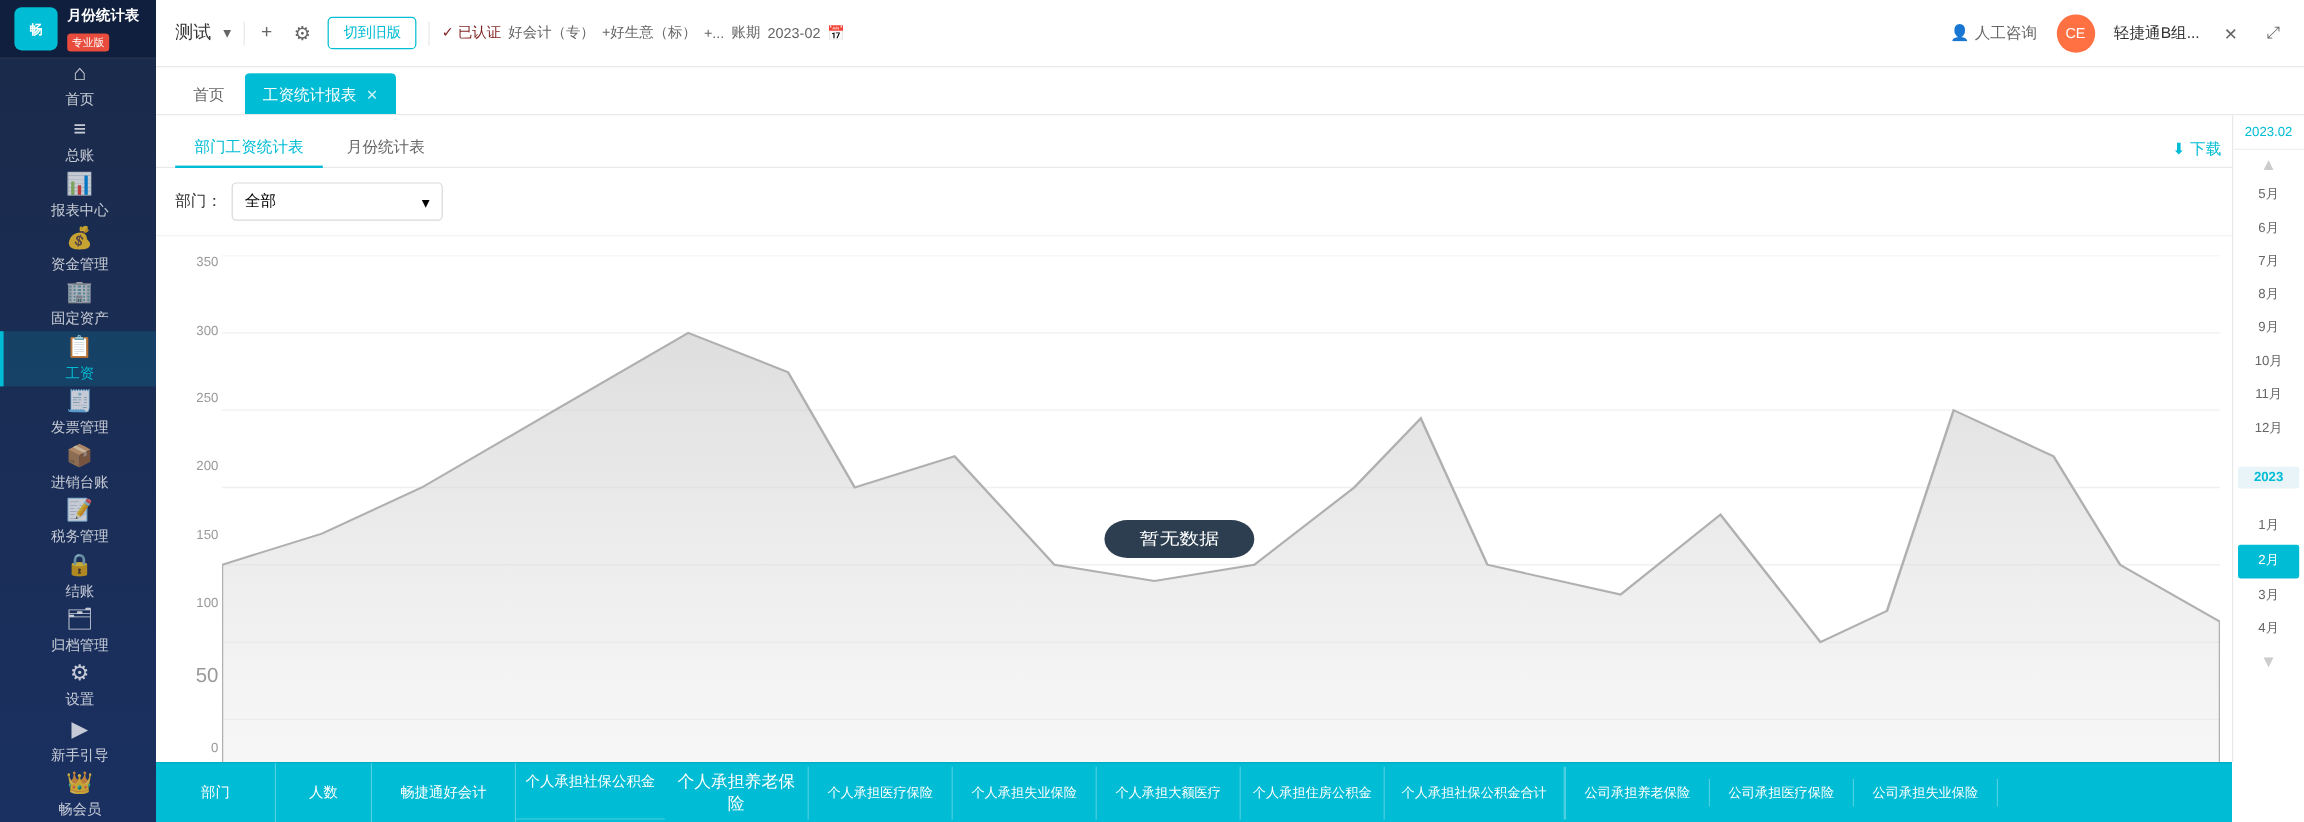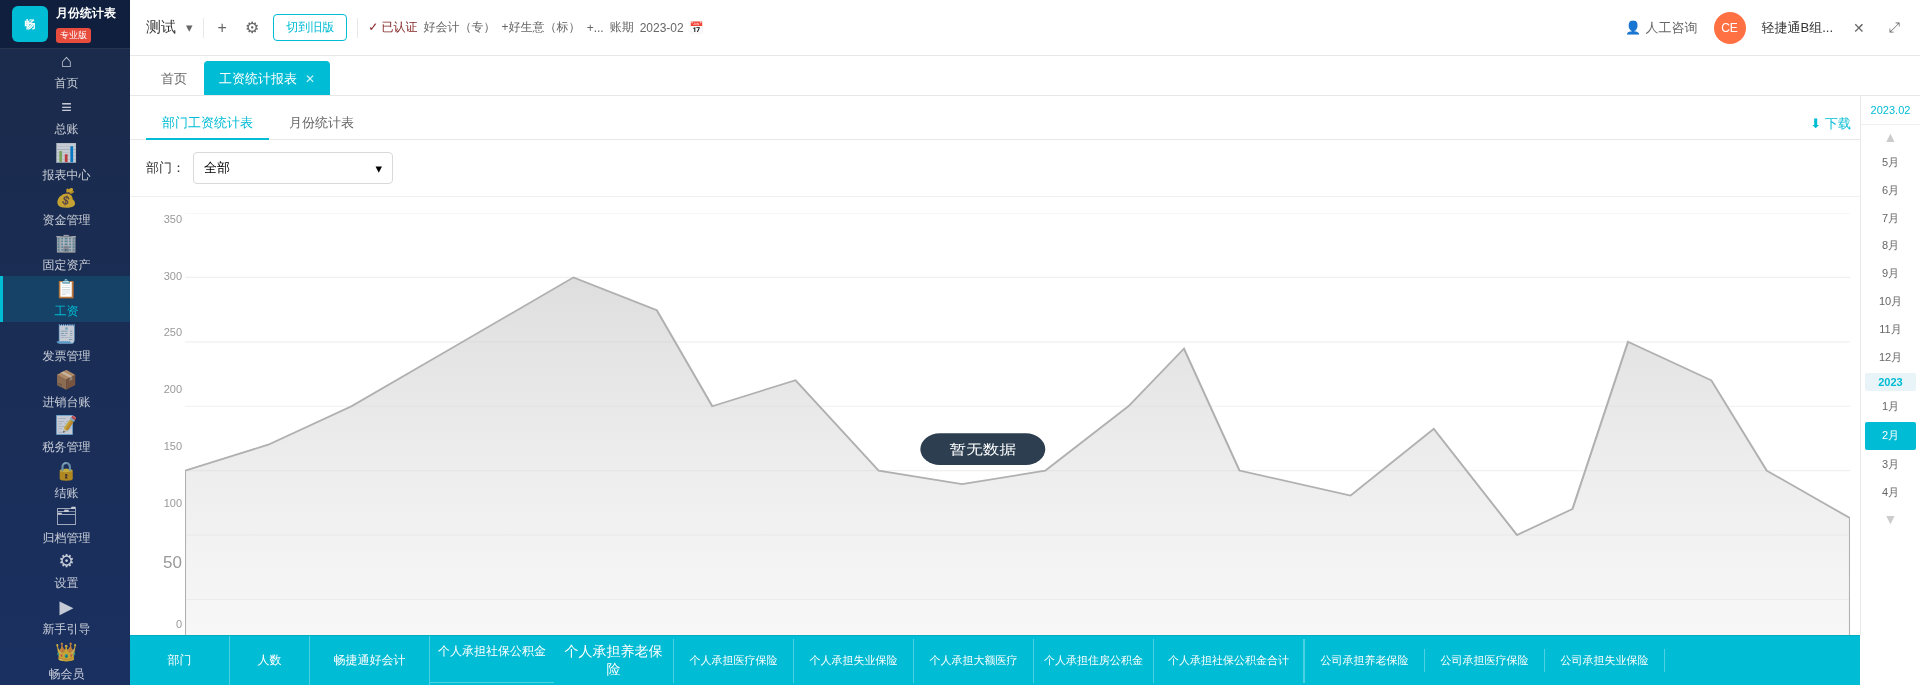--- a/index.html
+++ b/index.html
@@ -105,21 +105,21 @@
     .subtab-right { display: flex; align-items: center; gap: 12px; font-size: 13px; color: #00bcd4; }
     .subtab-action { display: flex; align-items: center; gap: 4px; cursor: pointer; }
 
     
     .filter-bar {
       display: flex; align-items: center; padding: 12px 16px;
       background: white; border-bottom: 1px solid #f0f0f0;
     }
     .filter-label { font-size: 13px; color: #333; margin-right: 8px; }
     .filter-select {
-      width: 200px; height: 32px; border: 1px solid #d9d9d9; border-radius: 4px;
+      width: 176px; height: 32px; border: 1px solid #d9d9d9; border-radius: 4px;
       padding: 0 10px; display: flex; align-items: center; justify-content: space-between;
       cursor: pointer; background: white; font-size: 13px;
     }
 
     
     .chart-area {
       flex: 1; padding: 16px; background: white; position: relative; overflow: hidden;
     }
     .chart-y-label { font-size: 11px; color: #999; text-align: right; width: 30px; }
 
@@ -139,21 +139,21 @@
     }
     .right-panel-item {
       padding: 4px 6px; font-size: 11px; color: #666; text-align: center;
       cursor: pointer; line-height: 1.8;
     }
     .right-panel-item.active {
       background: #00bcd4; color: white; border-radius: 2px; margin: 1px 4px; text-align: center;
     }
     .right-panel-year {
       background: #e8f4f8; color: #00bcd4; font-size: 11px; text-align: center;
-      padding: 3px 4px; margin: 2px 4px; border-radius: 2px; font-weight: bold;
+      padding: 3px 4px; margin: 18px 4px; border-radius: 2px; font-weight: bold;
     }
 
     
     .table-header {
       position: fixed; bottom: 0; left: 130px; right: 60px; height: 50px;
       background: #00bcd4; display: flex; align-items: center;
       border-top: 1px solid #00acc1;
     }
     .th-cell {
       color: white; font-size: 12px; text-align: center; padding: 4px 8px;

